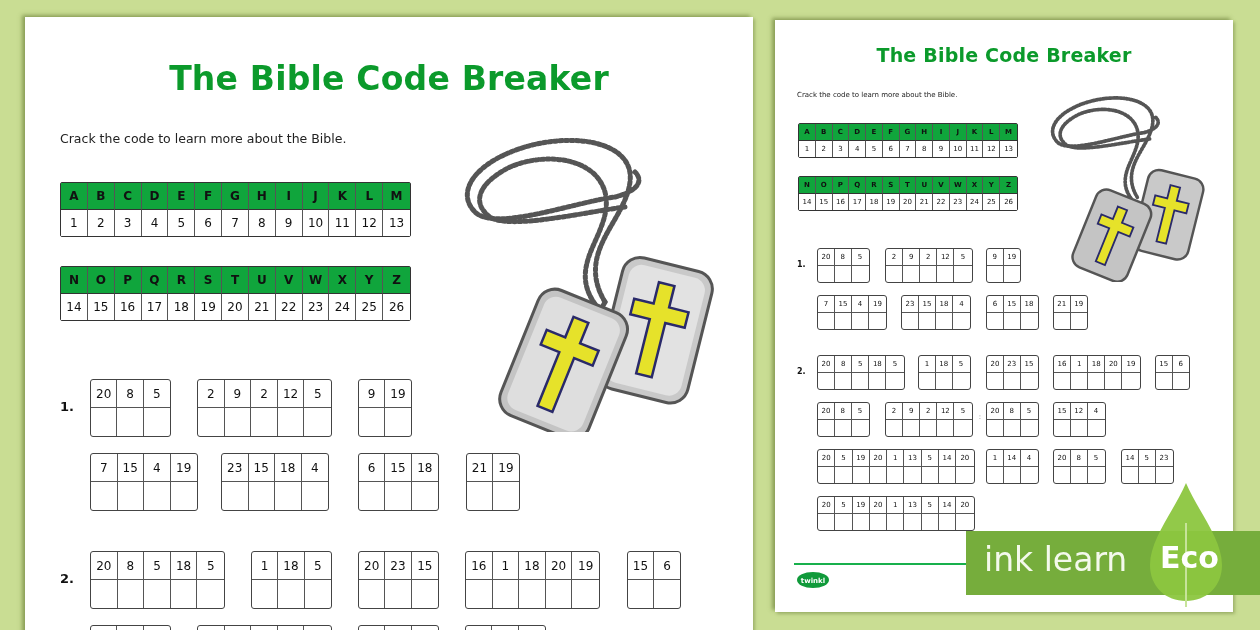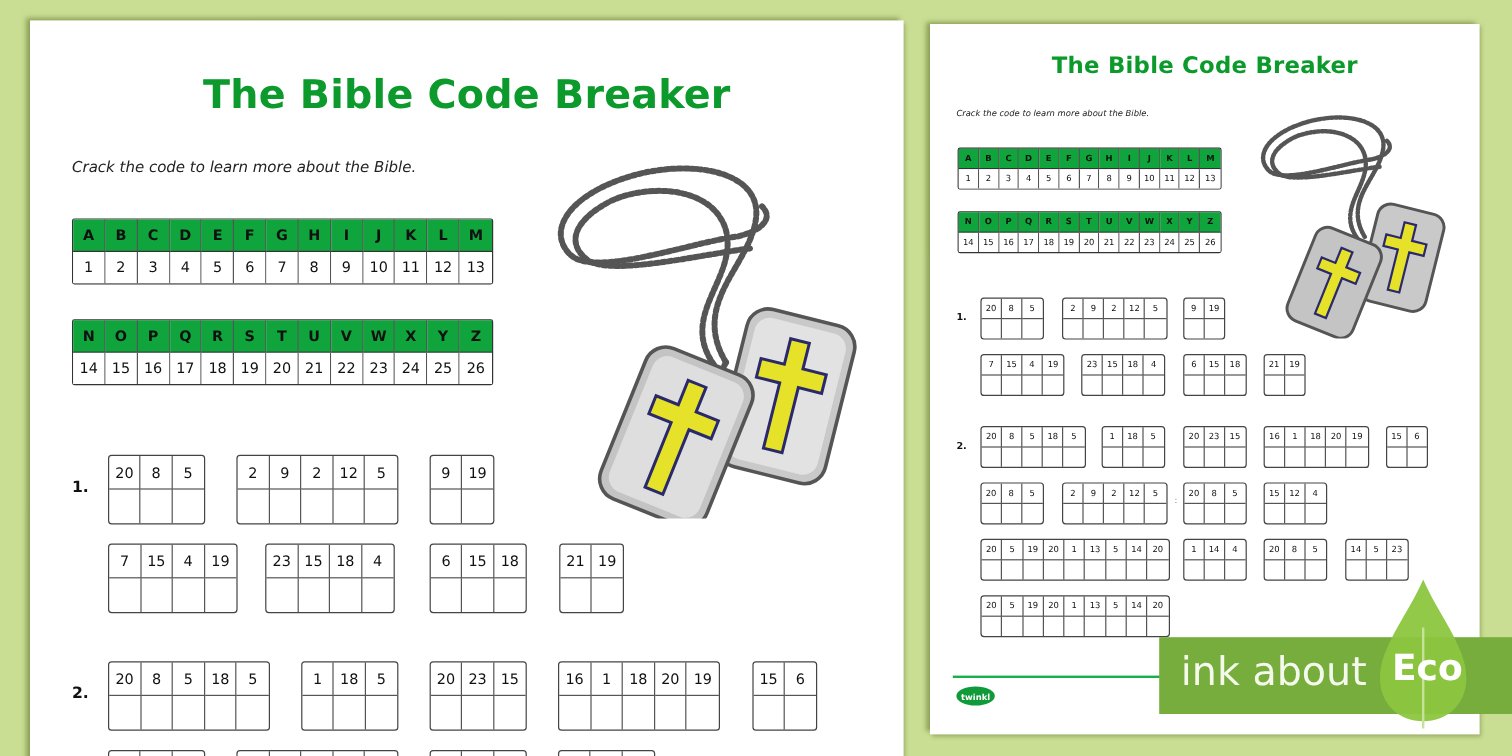--- a/index.html
+++ b/index.html
@@ -24,21 +24,20 @@
     font-weight: bold;
     color: #0b9a2b;
     white-space: nowrap;
     text-align: center;
     letter-spacing: 0.2px;
   }
   .subtitle {
     position: absolute;
     color: #222;
     white-space: nowrap;
-    font-style: italic;
   }
 
   
   .key {
     position: absolute;
     display: grid;
     border: 1.5px solid #333;
     border-radius: 2px;
   }
   .key .h, .key .n {
@@ -596,18 +595,18 @@
   </svg>
 
   <div class="footer-line" style="left:19px; top:543px; width:200px;"></div>
   <svg class="logo" style="left:20px; top:550px;" width="36" height="20" viewBox="0 0 36 20">
     <ellipse cx="18" cy="10" rx="16" ry="8" fill="#109a3a"></ellipse>
     <text x="18" y="13" font-size="7" text-anchor="middle" fill="#fff" font-family="DejaVu Sans, sans-serif" font-weight="bold">twinkl</text>
   </svg>
 </div>
 
 <div id="eco-banner"></div>
-<div id="eco-text">ink about</div>
+<div id="eco-text">ink learn</div>
 <svg id="eco-leaf" width="80" height="128" viewBox="0 0 80 128">
   <path d="M40 2 C 52 30, 76 58, 76 84 C 76 106, 60 120, 40 120 C 20 120, 4 106, 4 84 C 4 58, 28 30, 40 2 Z" fill="#8cc63f" opacity="0.95"></path>
   <line x1="40" y1="42" x2="40" y2="126" stroke="#c7e39a" stroke-width="2"></line>
 </svg>
 <div id="eco-label">Eco</div>
 
 </body></html>

